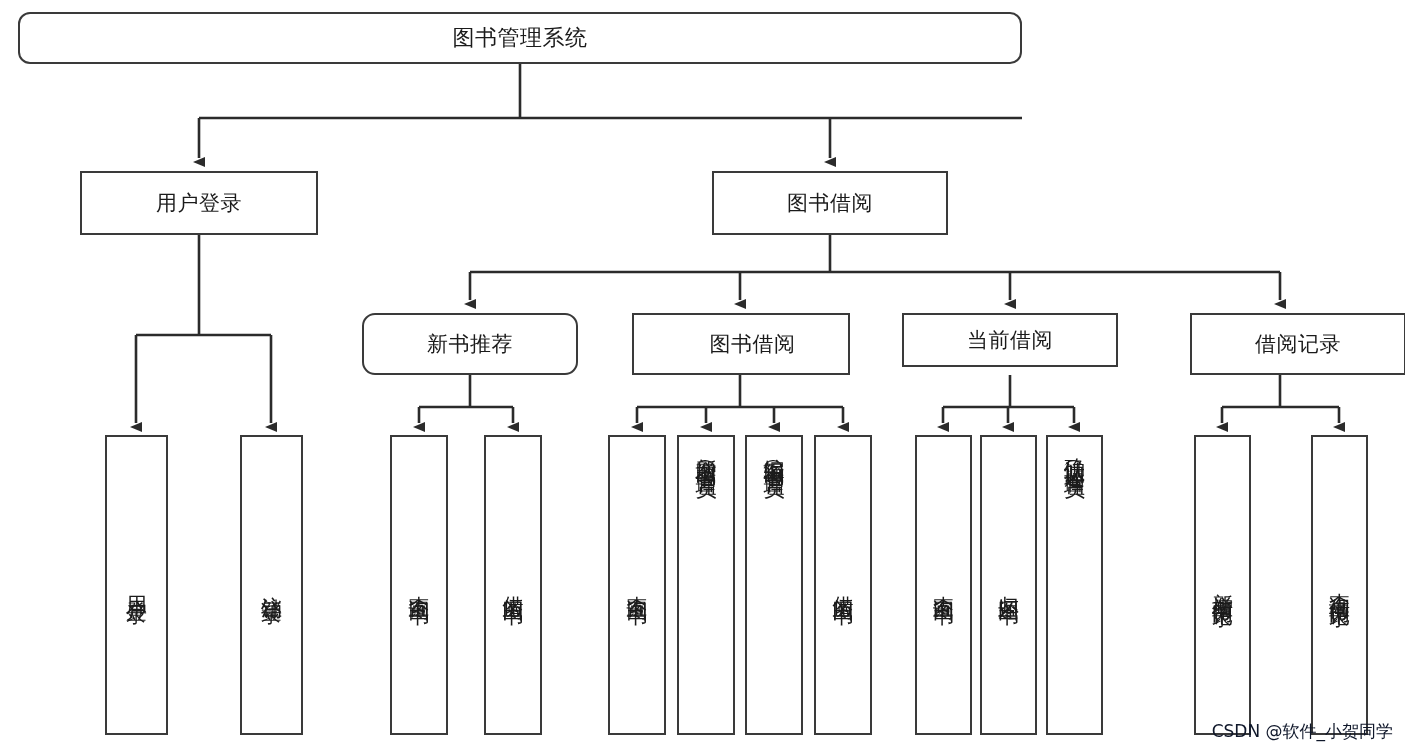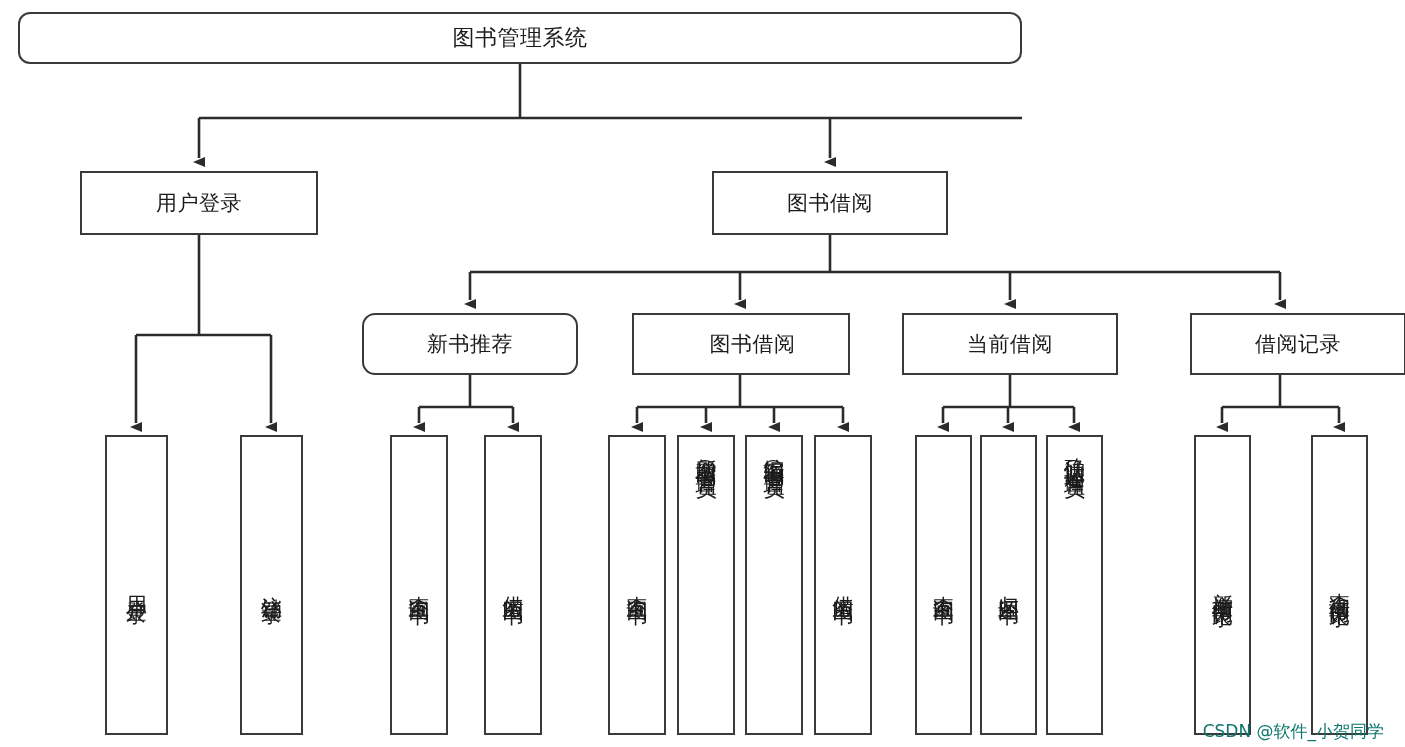--- a/index.html
+++ b/index.html
@@ -59,24 +59,24 @@
     font-size: 21px;
     line-height: 1.05;
     letter-spacing: 3px;
     max-height: 100%;
   }
   .node.vert.top .label {
     align-self: flex-start;
   }
   .watermark {
     position: absolute;
-    right: 21px;
+    right: 12px;
     bottom: 4px;
     font-size: 17px;
-    color: #0f766e;
+    color: #0f172a;
     white-space: nowrap;
     font-family: "DejaVu Sans", "Liberation Sans", sans-serif;
   }
 </style>
 </head>
 <body>
 
 <div id="canvas">
 
   <svg class="wires" viewBox="0 0 1405 747" xmlns="http://www.w3.org/2000/svg">
@@ -139,21 +139,21 @@
   <div class="node horiz" style="left:712px; top:171px; width:236px; height:64px;">
     <span class="label">图书借阅</span>
   </div>
 
   <div class="node horiz" style="left:362px; top:313px; width:216px; height:62px;border-radius:13px;">
     <span class="label">新书推荐</span>
   </div>
   <div class="node horiz" style="left:632px; top:313px; width:218px; height:62px;padding-left:23px;">
     <span class="label">图书借阅</span>
   </div>
-  <div class="node horiz" style="left:902px; top:313px; width:216px; height:62px;">
+  <div class="node horiz" style="left:902px; top:313px; width:216px; height:54px;">
     <span class="label">当前借阅</span>
   </div>
   <div class="node horiz" style="left:1172px; top:313px; width:216px; height:62px;margin-left:18px;">
     <span class="label">借阅记录</span>
   </div>
 
   <div class="node vert" style="left:105px; top:435px; width:63px; height:300px;">
     <span class="label">用户登录</span>
   </div>
   <div class="node vert" style="left:240px; top:435px; width:63px; height:300px;">

